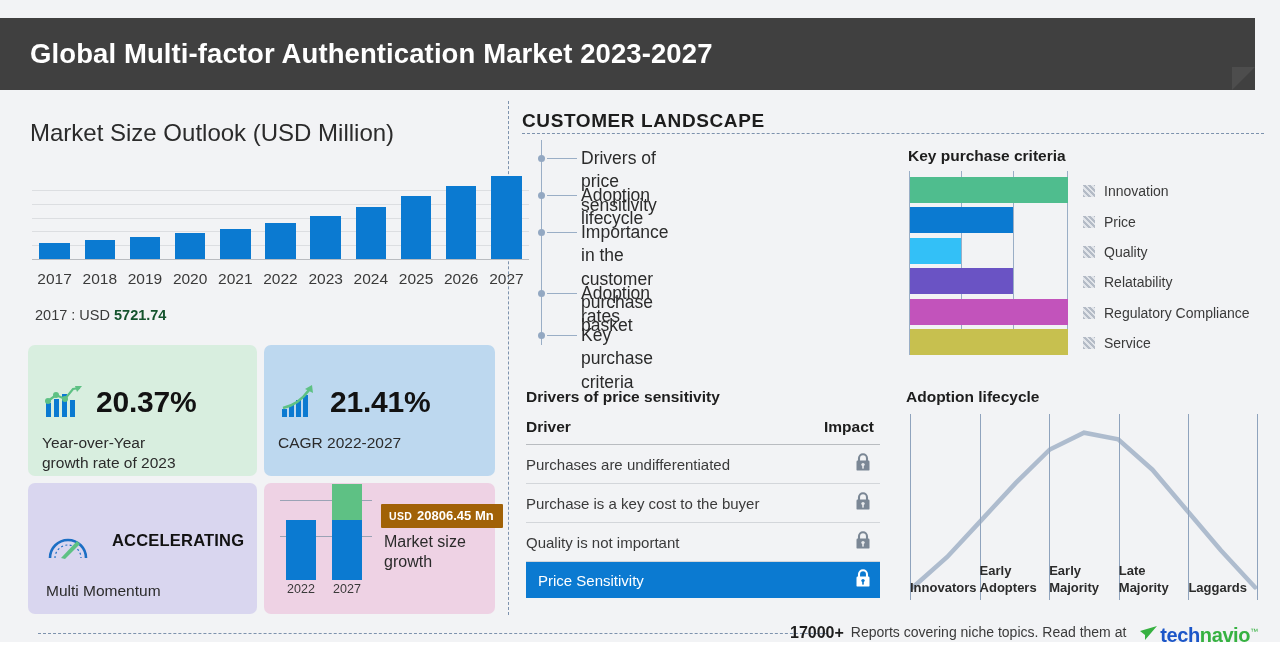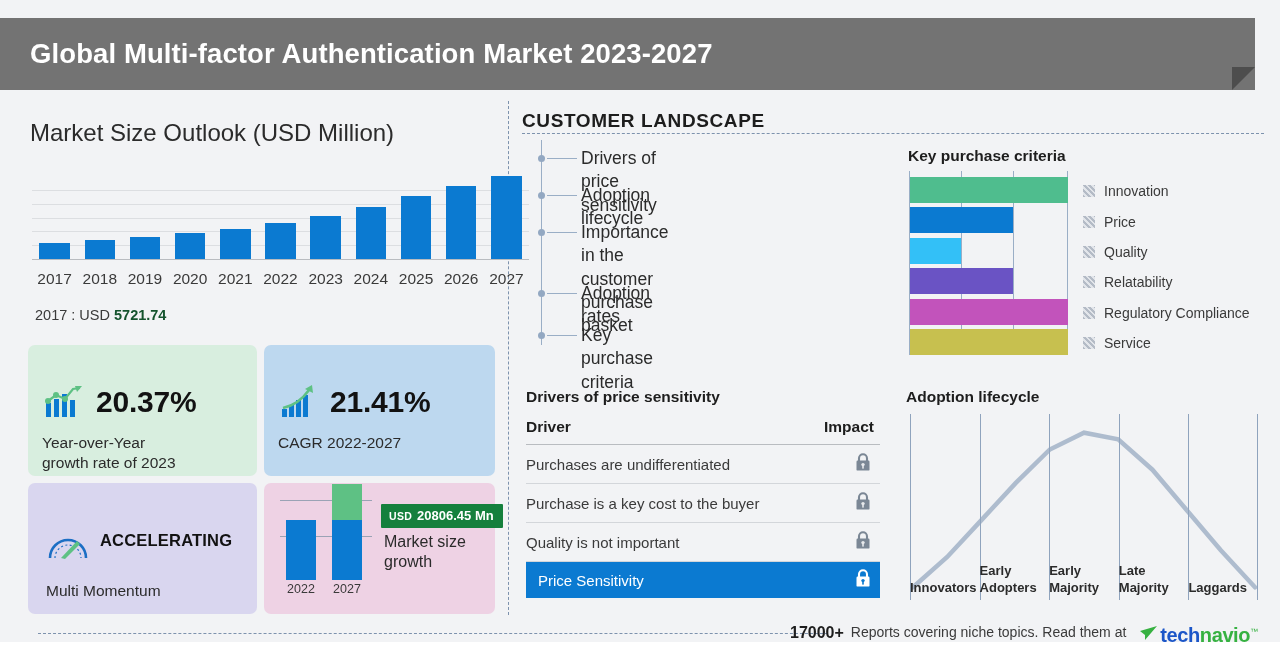--- a/index.html
+++ b/index.html
@@ -17,21 +17,21 @@
   .canvas {
     position: absolute; left: 0; top: 0;
     width: 1280px; height: 642px;
     background: #f2f3f5;
   }
 
   
   .header {
     position: absolute; left: 0; top: 18px;
     width: 1255px; height: 72px;
-    background: #737373;
+    background: #404040;
     display: flex; align-items: center;
   }
   .header-title {
     margin-left: 30px;
     color: #ffffff;
     font-size: 27.5px;
     font-weight: bold;
     letter-spacing: 0.1px;
     white-space: nowrap;
   }
@@ -131,21 +131,21 @@
     border-top: 1px solid #9aa3b5;
   }
   .msg-bar { position: absolute; bottom: 16px; width: 30px; background: #0b7ad1; }
   .msg-cap { position: absolute; bottom: 16px; width: 30px; background: #5ec184; }
   .msg-year {
     position: absolute; bottom: 0; width: 42px;
     font-size: 12.5px; color: #3a3a3a; text-align: center;
   }
   .msg-badge {
     position: absolute; left: 117px; top: 21px;
-    background: #15803d; color: #ffffff;
+    background: #a16207; color: #ffffff;
     padding: 4px 9px 5px 8px; border-radius: 1px;
     font-size: 12.5px; white-space: nowrap;
   }
   .msg-badge .u { font-size: 10.5px; font-weight: bold; letter-spacing: .3px; }
   .msg-badge .v { font-size: 13px; font-weight: bold; margin-left: 5px; }
   .msg-text {
     position: absolute; left: 120px; top: 49px;
     font-size: 16px; color: #2b2b2b; line-height: 1.28;
   }
 
@@ -350,21 +350,21 @@
           <path d="M3 23 C12 21, 22 15, 29 5" fill="none" stroke="#5ec184" stroke-width="2.6"></path>
           <polygon points="33,8 32,0 25,4" fill="#5ec184"></polygon>
         </svg>
       </span>
       <span class="kpi-value">21.41%</span>
     </div>
     <div class="kpi-caption" style="white-space:pre-line">CAGR 2022-2027</div>
   </div>
 
   <div class="kpi kpi-c">
-    <div class="kpi-row" style="padding-top:24px;padding-left:18px;">
+    <div class="kpi-row" style="padding-top:24px;padding-left:18px;gap:12px;">
       <span>
         <svg width="44" height="30" viewBox="0 0 44 30">
           <path d="M4 27 A18 18 0 0 1 40 27" fill="none" stroke="#1c6fc4" stroke-width="2.6"></path>
           <path d="M9 27 A13 13 0 0 1 35 27" fill="none" stroke="#1c6fc4" stroke-width="1.2" stroke-dasharray="2 2.4"></path>
           <polygon points="15,27 31,10 34,13 19,28" fill="#5ec184"></polygon>
         </svg>
       </span>
       <span class="kpi-accel-label">ACCELERATING</span>
     </div>
     <div class="kpi-caption" style="padding-top:16px;padding-left:18px;">Multi Momentum</div>

